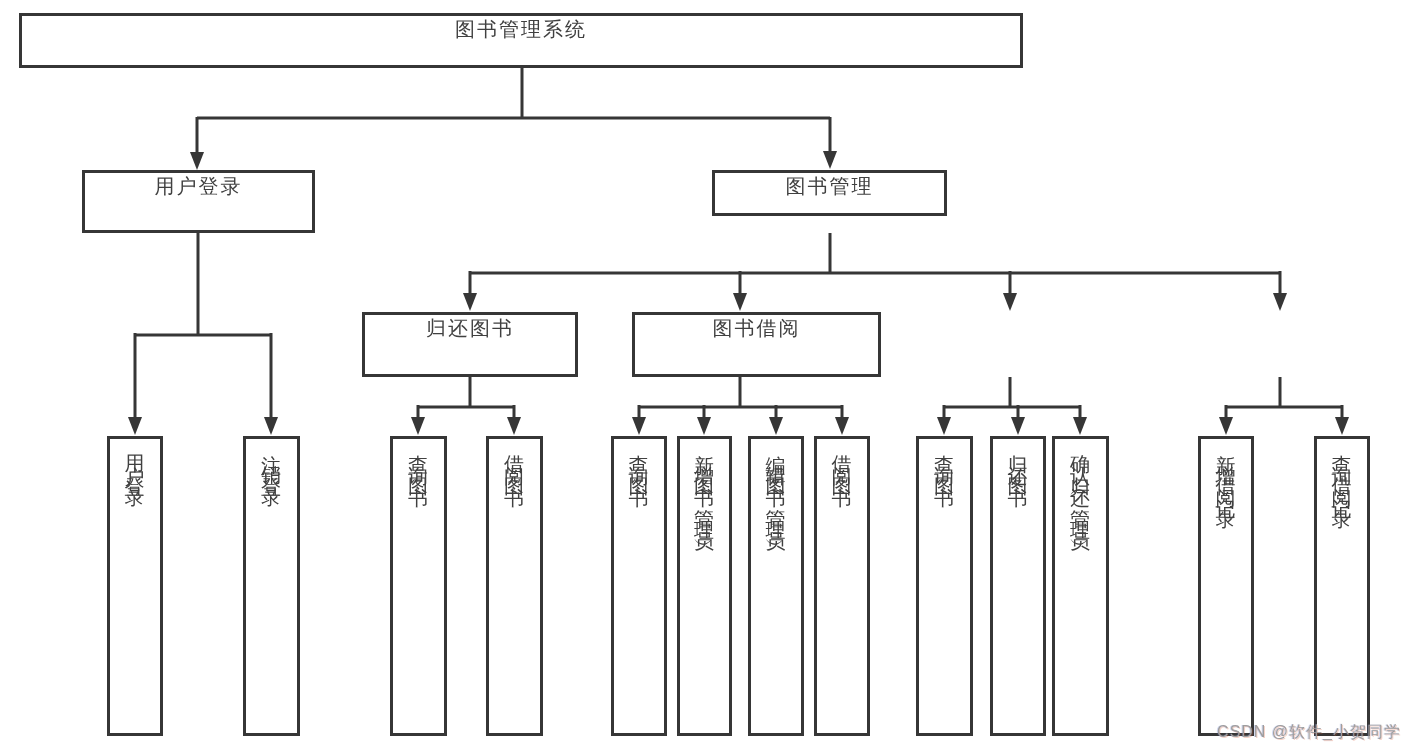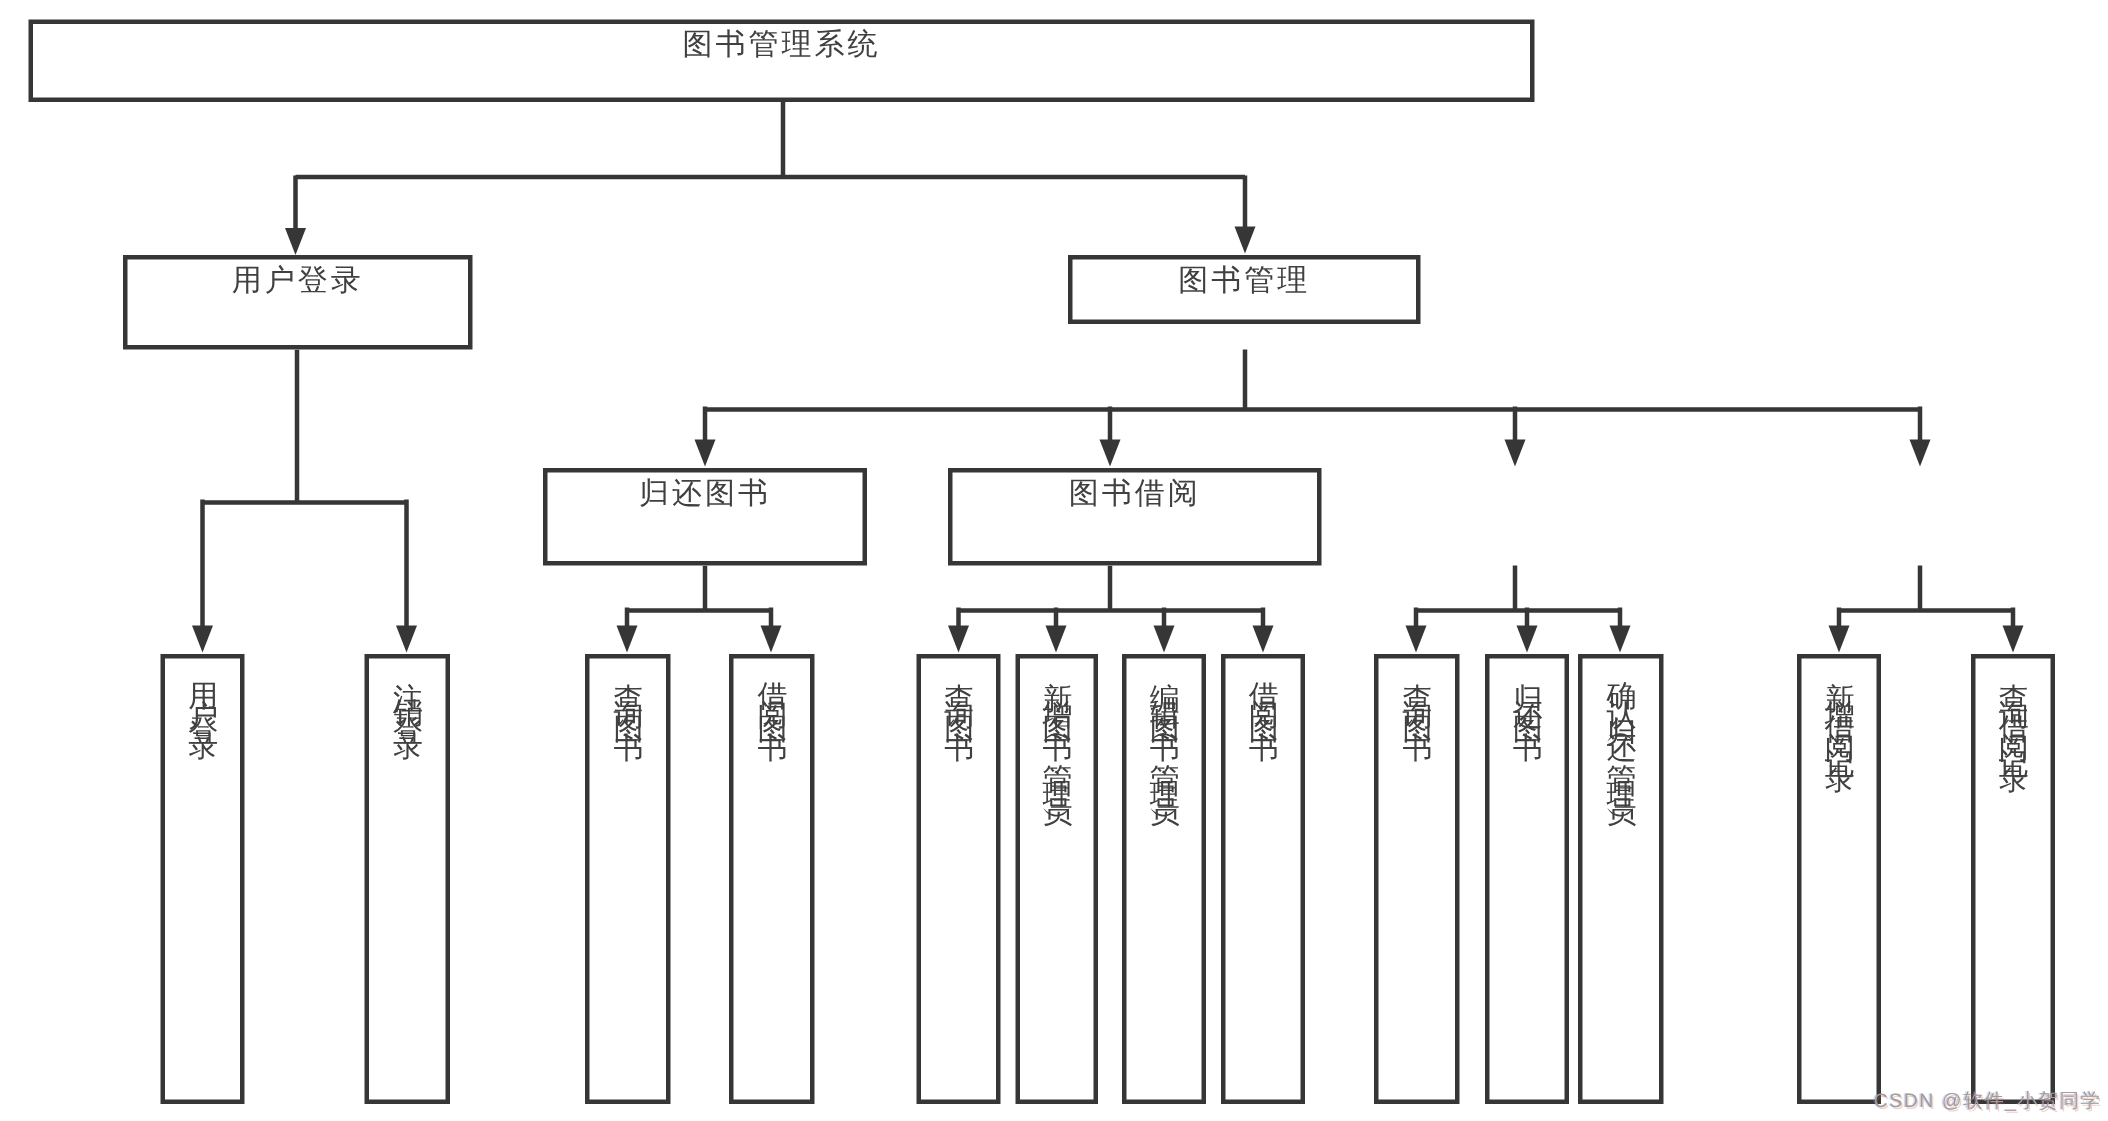--- a/index.html
+++ b/index.html
@@ -12,21 +12,21 @@
     position:absolute;box-sizing:border-box;background:#ffffff;
     border:3px solid #363636;display:flex;align-items:flex-start;justify-content:center;
     color:#404040;
   }
   .node.h .lbl{font-size:20px;letter-spacing:2px;white-space:nowrap;}
   .node.v .lbl{
     writing-mode:vertical-rl;text-orientation:mixed;
     font-size:20px;line-height:1;letter-spacing:11px;
   }
   .watermark{
-    position:absolute;right:4px;bottom:4px;font-size:13px;letter-spacing:1px;
+    position:absolute;right:4px;bottom:4px;font-size:16px;letter-spacing:1px;
     color:#9e9e9e;white-space:nowrap;
     text-shadow:1px 1px 0 rgba(214,92,60,0.28),-1px 0 0 rgba(92,114,206,0.28);
   }
 </style>
 </head>
 <body>
 
 <div class="canvas">
 
   <svg class="wires" viewBox="0 0 1405 747" xmlns="http://www.w3.org/2000/svg">

